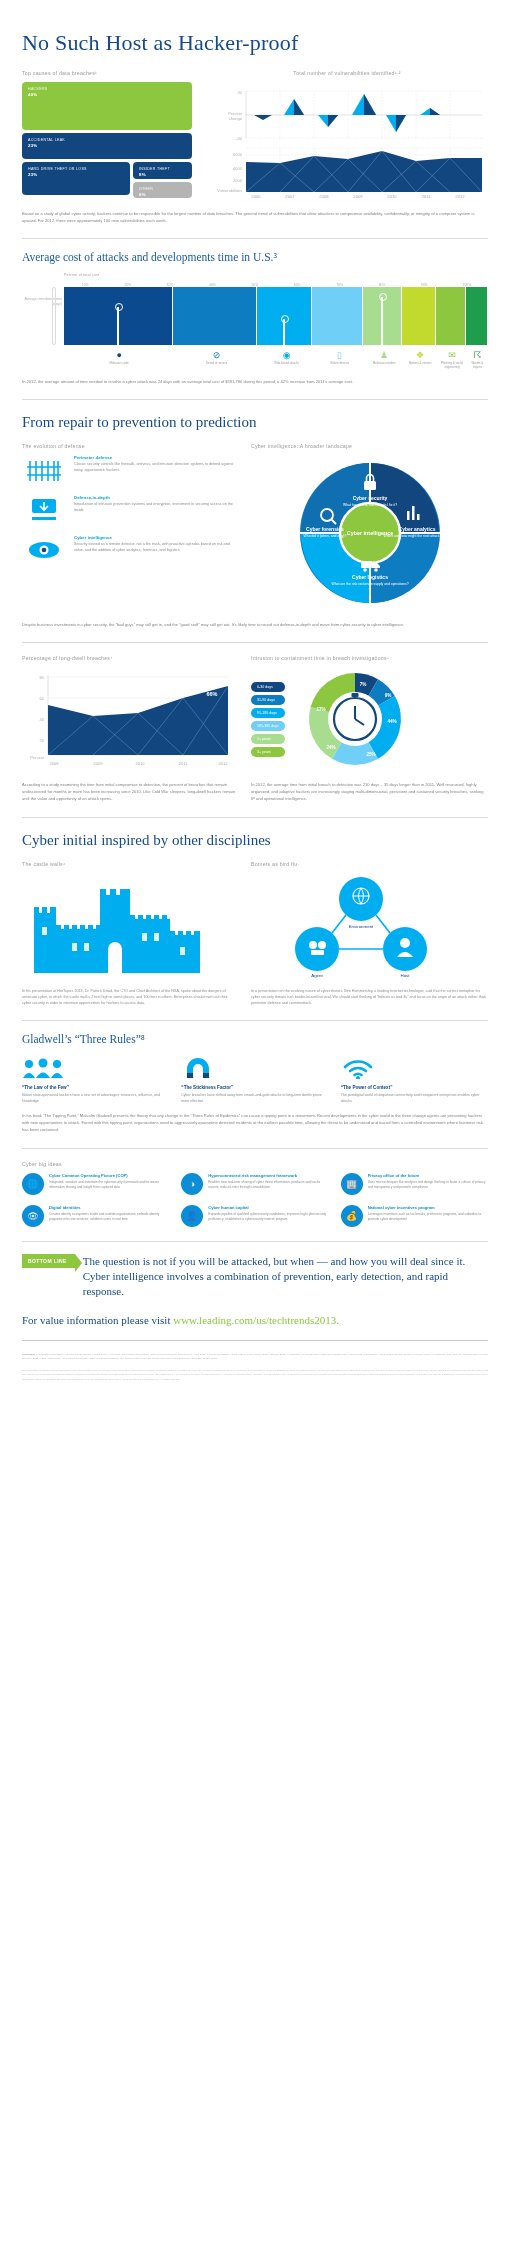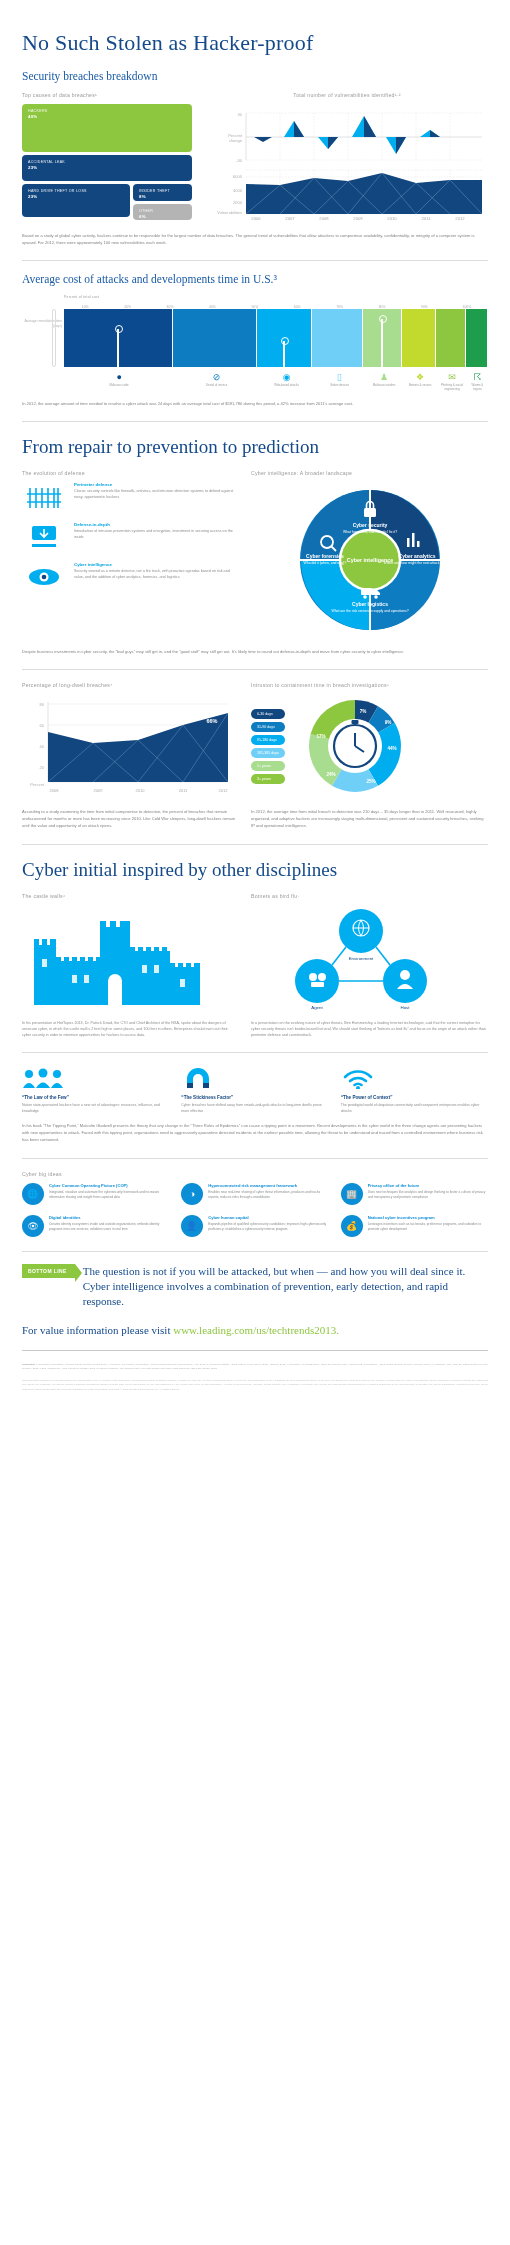--- a/index.html
+++ b/index.html
@@ -14,21 +14,21 @@
     font-family:"Liberation Serif", serif;
     font-size:22px; font-weight:400; color:#154a8a;
     letter-spacing:.2px; margin:30px 0 14px 0;
   }
   h2.sect-title{
     font-family:"Liberation Serif", serif;
     font-size:11.5px; font-weight:400; color:#1a5ba6; margin-bottom:10px;
   }
   h2.big-sect{
     font-family:"Liberation Serif", serif;
-    font-size:19px; font-weight:400; color:#154a8a; margin:14px 0 12px 0;
+    font-size:15px; font-weight:400; color:#154a8a; margin:14px 0 12px 0;
   }
   .sub-label{ font-size:5.2px; color:#9b9b9b; letter-spacing:.25px; margin-bottom:6px;}
   .rule{ height:1px; background:#dcdcdc; margin:14px 0 12px 0;}
   .rule.thick{height:1px;background:#c9c9c9;}
   p.body{ font-size:4.1px; line-height:1.75; color:#808285; }
 
   
   .two-col{ display:flex; gap:14px; }
   .col-left{ width:170px; }
   .col-right{ flex:1; }
@@ -104,23 +104,22 @@
 
   .sources{ font-size:2.5px; color:#b3b3b3; line-height:1.65; text-align:justify;}
   .sources b{ color:#9a9a9a; }
   .disclaimer{ font-size:2.5px; color:#c0c0c0; line-height:1.7; margin-top:8px; text-align:justify;}
 </style>
 </head>
 <body>
 
 <div class="page">
 
-  <h1 class="main-title">No Such Stolen as Hacker-proof</h1>
-
-  <h2 class="sect-title">Security breaches breakdown</h2>
+  <h1 class="main-title">No Such Host as Hacker-proof</h1>
+
 
   <div class="two-col">
     <div class="col-left">
       <div class="sub-label">Top causes of data breaches¹</div>
       <div class="tm">
         <div class="tm-cell green">
           <div class="t">HACKERS</div>
           <div class="v">40%</div>
         </div>
         <div class="tm-cell blue1">
@@ -580,20 +579,21 @@
           <text x="66" y="104">Agent</text>
           <text x="154" y="104">Host</text>
         </g>
       </svg>
       <p class="cap" style="margin-top:6px">In a presentation on the evolving nature of cyber threats, Ben Hammersley, a leading Internet technologist, said that the correct metaphor for cyber security threats isn’t border-based but viral. We should start thinking of “botnets as bird flu” and focus on the origin of an attack rather than perimeter defense and counterattack.</p>
     </div>
   </div>
 
   <div class="rule"></div>
 
+  <h2 class="sect-title">Gladwell’s “Three Rules”⁸</h2>
 
   <div class="rules">
     <div class="rule-col">
       <div class="rule-ico">
         <svg width="42" height="22" viewBox="0 0 42 22">
             <g fill="#00aeef">
           <circle cx="7" cy="7" r="4"></circle>
               <path d="M1 21 q6 -10 12 0 z"></path>
           <circle cx="21" cy="6" r="4.5"></circle>
               <path d="M14 21 q7 -11 14 0 z"></path>

